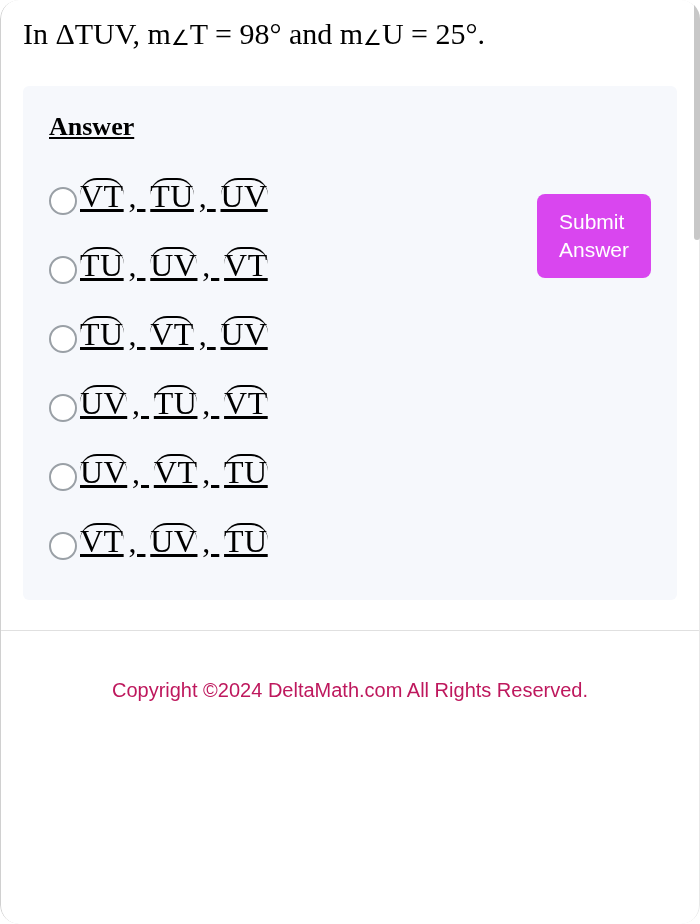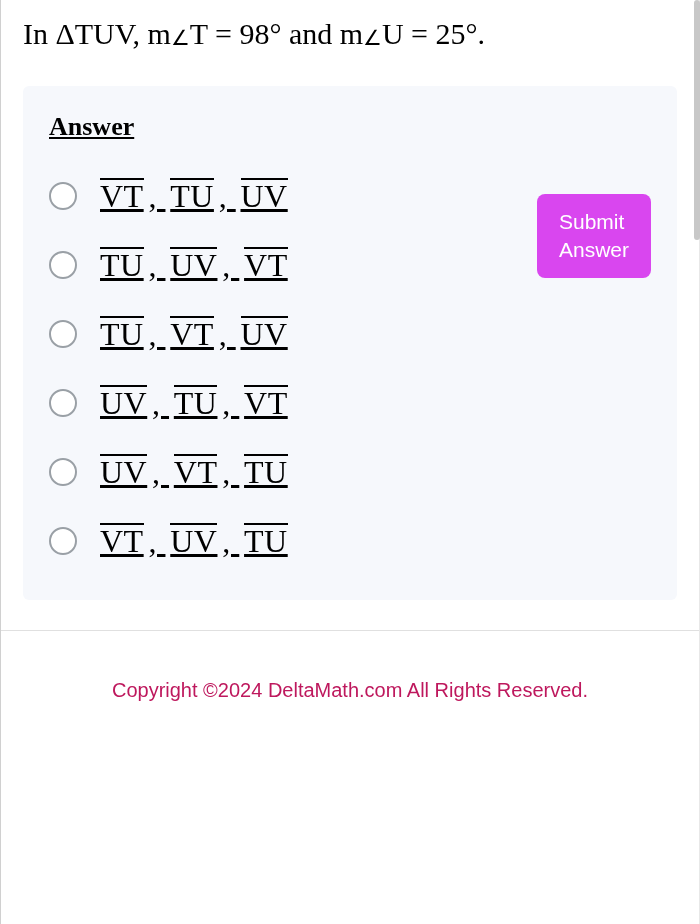--- a/index.html
+++ b/index.html
@@ -1,18 +1,19 @@
 <!DOCTYPE html>
 <html><head>
   <meta charset="utf-8">
   <style>
     * {
       box-sizing: border-box;
       margin: 0;
       padding: 0;
+      border-radius: 19px;
     }
     body {
       font-family: Georgia, 'Times New Roman', serif;
       width: 700px;
       height: 924px;
       background: #ffffff;
       position: relative;
       overflow: hidden;
     }
     .content-wrapper {
@@ -51,22 +52,22 @@
       color: #000;
       margin-bottom: 36px;
     }
     .options-list {
       display: flex;
       flex-direction: column;
       gap: 32px;
     }
     .option-row {
       display: flex;
-      align-items: center;
-      gap: 23px;
+      align-items: flex-end;
+      gap: 3px;
       cursor: pointer;
     }
     .radio-circle {
       width: 28px;
       height: 28px;
       border: 2px solid #9aa0a6;
       border-radius: 50%;
       flex-shrink: 0;
       background: #fff;
     }

